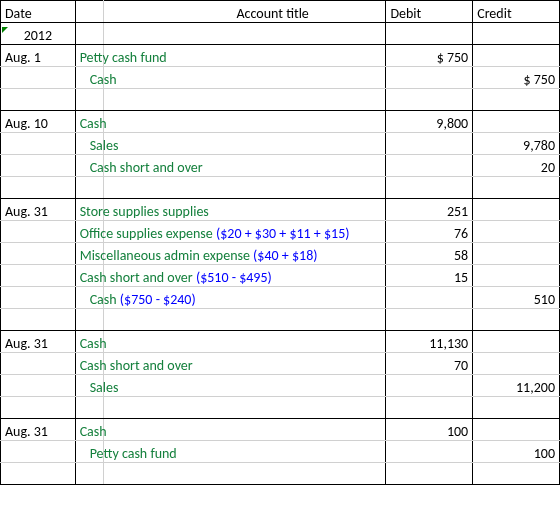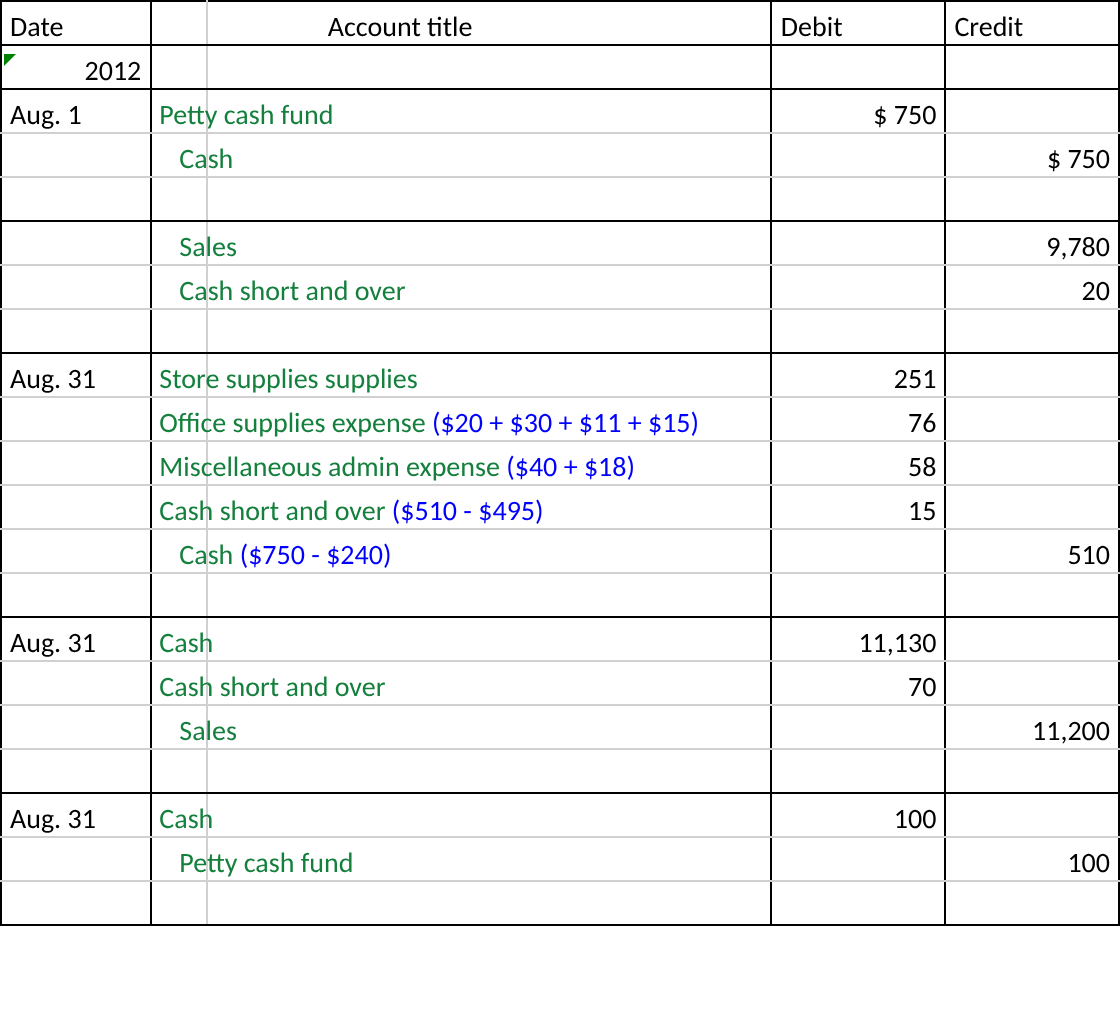--- a/index.html
+++ b/index.html
@@ -35,21 +35,21 @@
   }
   .hdr-first { border-left: 1px solid #000 !important; }
   .hdr-date  { border-right: 1px solid #000 !important; }
   .hdr-title-l { border-left: 1px solid #000 !important; }
   .hdr-title-r { border-right: 1px solid #000 !important; }
   .hdr-debit { border-left: 1px solid #000 !important; border-right: 1px solid #000 !important; }
   .hdr-credit{ border-left: 1px solid #000 !important; border-right: 1px solid #000 !important; }
 
   .year-row td { border-bottom: 1.5px solid #000 !important; }
   .year-cell {
-    text-align: right;
+    text-align: center;
     border-left: 1px solid #000 !important;
     border-right: 1px solid #000 !important;
   }
 
   .c-date  { border-left: 1px solid #000 !important; border-right: 1px solid #000 !important; }
   .c-title-l { border-left: 1px solid #000 !important; }
   .c-title-r { border-right: 1px solid #000 !important; }
   .c-debit { border-left: 1px solid #000 !important; border-right: 1px solid #000 !important; text-align: right; }
   .c-credit{ border-left: 1px solid #000 !important; border-right: 1px solid #000 !important; text-align: right; }
 
@@ -75,21 +75,21 @@
     <col class="col-date">
         <col class="col-indent">
         <col class="col-title">
         <col class="col-debit">
         <col class="col-credit">
   </colgroup>
   <tbody id="tb">
     <tr>
       <td class="hdr hdr-first hdr-date">Date</td>
       <td class="hdr hdr-title-l"></td>
-      <td class="hdr hdr-title-r" style="text-align:left;padding-left:60px;">Account title</td>
+      <td class="hdr hdr-title-r" style="text-align:center;padding-left:60px;">Account title</td>
       <td class="hdr hdr-debit">Debit</td>
       <td class="hdr hdr-credit">Credit</td>
     </tr>
     <tr class="year-row">
       <td class="year-cell" style="position:relative;"><span class="corner"></span><span>2012</span></td>
       <td class="c-title-l"></td>
       <td class="c-title-r"></td>
       <td class="c-debit"></td>
       <td class="c-credit"></td>
     </tr>
@@ -108,20 +108,27 @@
           <td class="c-credit">$  750</td>
         </tr>
         <tr class="sep">
           <td class="c-date"></td>
           <td class="c-title-l"></td>
           <td class="c-title-r"></td>
           <td class="c-debit"></td>
           <td class="c-credit"></td>
         </tr>
         <tr>
+          <td class="c-date">Aug. 10</td>
+          <td class="c-title-l" style="overflow: visible; white-space: nowrap;"><span><span class="txt">Cash</span></span></td>
+          <td class="c-title-r"></td>
+          <td class="c-debit">9,800</td>
+          <td class="c-credit"></td>
+        </tr>
+        <tr>
           <td class="c-date"></td>
           <td class="c-title-l" style="overflow: visible; white-space: nowrap;"><span style="padding-left:10px;"><span class="txt">Sales</span></span></td>
           <td class="c-title-r"></td>
           <td class="c-debit"></td>
           <td class="c-credit">9,780</td>
         </tr>
         <tr>
           <td class="c-date"></td>
           <td class="c-title-l" style="overflow: visible; white-space: nowrap;"><span style="padding-left:10px;"><span class="txt">Cash short and over</span></span></td>
           <td class="c-title-r"></td>

